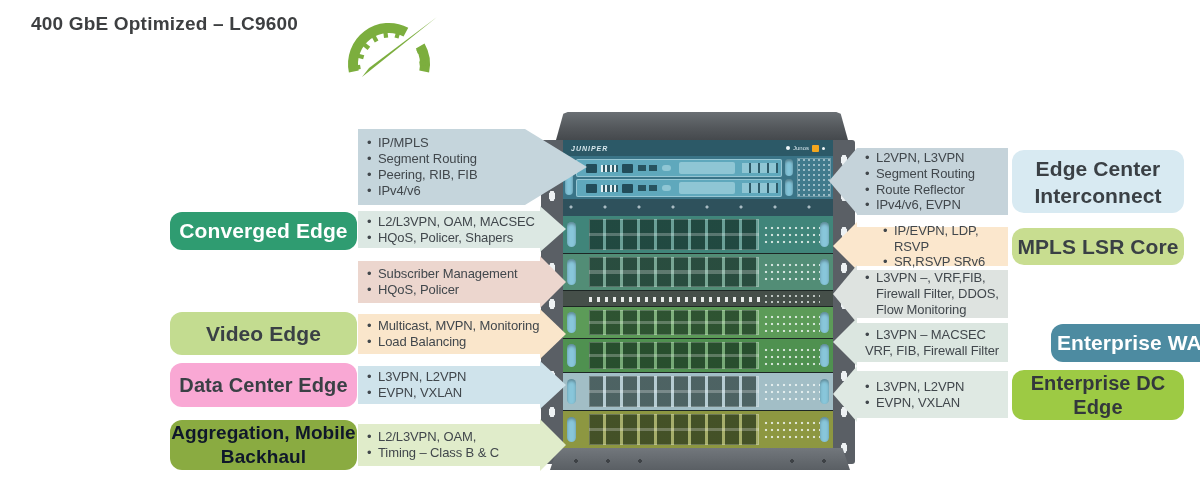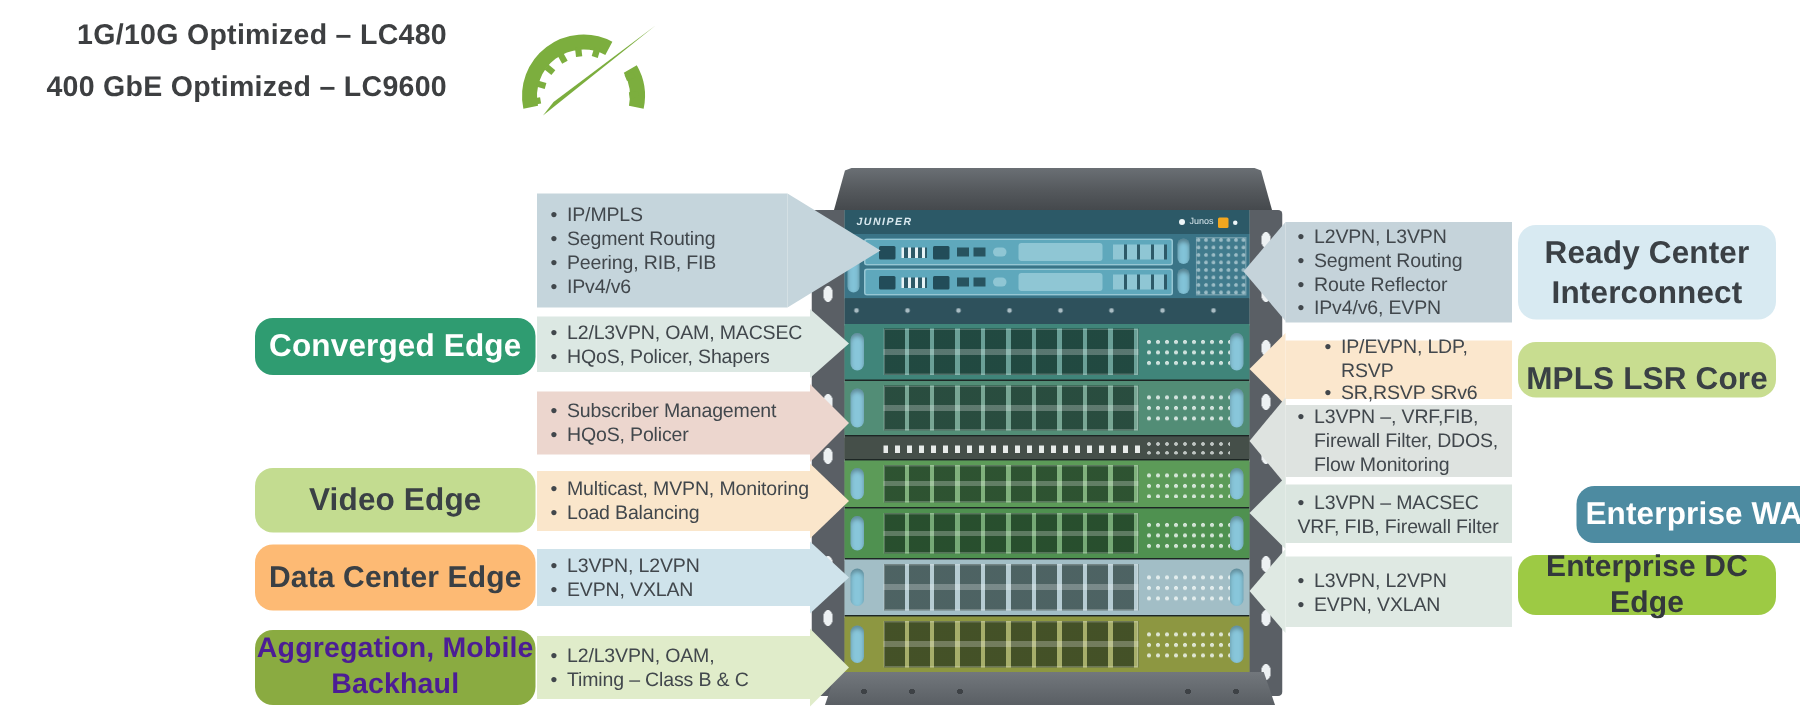--- a/index.html
+++ b/index.html
@@ -97,24 +97,24 @@
        text-align:center;border-radius:12px;font-weight:700;letter-spacing:.1px;}
   .lbox{left:170px;width:187px;}
   .lb0{top:133px;height:68px;font-size:19px;line-height:25px;}
   .lb1{top:212px;height:38px;font-size:21px;}
   .lb2{top:255px;height:50px;font-size:21px;}
   .lb3{top:312px;height:43px;font-size:21px;}
   .lb4{top:363px;height:44px;font-size:20px;}
   .lb5{top:420px;height:50px;font-size:19px;line-height:24px;}
   .rbox{left:1012px;width:172px;}
   .rb0{top:150px;height:63px;font-size:21px;line-height:27px;}
-  .rb1{top:228px;height:37px;font-size:21px;align-items:flex-end;}
+  .rb1{top:228px;height:37px;font-size:21px;}
   .rb2{top:271px;height:47px;font-size:21px;}
   .rb3{top:324px;height:38px;font-size:21px;margin-left:39px;}
-  .rb4{top:370px;height:40px;font-size:20px;line-height:24px;}
+  .rb4{top:370px;height:50px;font-size:20px;line-height:24px;}
 
   
   .lstrip,.rstrip{position:absolute;display:flex;flex-direction:column;justify-content:center;
        box-sizing:border-box;}
   .lstrip{left:358px;padding-left:9px;}
   .lstrip::after{content:"";position:absolute;left:100%;width:0;height:0;
        border-style:solid;border-color:rgba(0,0,0,0);border-left-color:var(--arrow);}
   .ls0{top:129px;height:76px;width:167px;}
   .ls0::after{top:0;border-width:38px 0 38px 62px;}
   .ls1{top:211px;height:37px;width:182px;}  .ls1::after{top:-5px;border-width:23.5px 0 23.5px 26px;}
@@ -135,21 +135,20 @@
   .bullets{position:relative;z-index:2;}
   .bullet-line{display:flex;font-size:13px;line-height:15.8px;color:#41474c;letter-spacing:-.1px;}
   .bullet-line .dot{width:11px;flex:none;}
 </style>
 </head>
 <body>
 
 <div id="canvas">
 
   <div class="perf">
-    <div>1G/10G Optimized  – LC480</div>
     <div>400 GbE Optimized – LC9600</div>
   </div>
 
   <svg class="gauge" width="110" height="80" viewBox="0 0 110 80">
     <g stroke="#7cae3e" fill="none">
       <path d="M 17.8 67.5 A 36 36 0 0 1 69.9 28.2" stroke-width="10"></path>
       <path d="M 84.2 42 A 36 36 0 0 1 88.2 67.5" stroke-width="10"></path>
       <g stroke-width="4.2">
         <line x1="18.6" y1="63.9" x2="24.4" y2="62.9"></line>
         <line x1="21.9" y1="51.7" x2="27.7" y2="53.3"></line>
@@ -247,24 +246,24 @@
     </div>
     <div class="base"></div>
   </div>
 
   <div class="lbox lb1" style="background-color: rgb(47, 156, 113); color: rgb(255, 255, 255);">
     <span>Converged Edge</span>
     </div>
   <div class="lbox lb3" style="background-color: rgb(195, 220, 144); color: rgb(58, 64, 69);">
     <span>Video Edge</span>
     </div>
-  <div class="lbox lb4" style="background-color: #fdba74; color: rgb(58, 64, 69);">
+  <div class="lbox lb4" style="background-color: #f9a8d4; color: rgb(58, 64, 69);">
     <span>Data Center Edge</span>
     </div>
-  <div class="lbox lb5" style="background-color: rgb(138, 171, 65); color: #4c1d95;">
+  <div class="lbox lb5" style="background-color: rgb(138, 171, 65); color: #0f172a;">
     <span>Aggregation, Mobile Backhaul</span>
     </div>
 
   <div class="lstrip ls0" style="background-color: rgb(197, 213, 220); --arrow: #c5d5dc;">
     <div class="bullets">
         <div class="bullet-line">
           <span class="dot">•</span>
           <span>IP/MPLS</span>
         </div>
         <div class="bullet-line">
@@ -400,21 +399,21 @@
           <span>L3VPN, L2VPN</span>
         </div>
         <div class="bullet-line">
           <span class="dot">•</span>
           <span>EVPN, VXLAN</span>
         </div>
       </div>
     </div>
 
   <div class="rbox rb0" style="background-color: rgb(216, 234, 242); color: rgb(58, 64, 69);">
-    <span>Ready Center Interconnect</span>
+    <span>Edge Center Interconnect</span>
     </div>
   <div class="rbox rb1" style="background-color: rgb(200, 221, 144); color: rgb(58, 64, 69);">
     <span>MPLS LSR Core</span>
     </div>
   <div class="rbox rb3" style="background-color: rgb(77, 139, 161); color: rgb(255, 255, 255);">
     <span>Enterprise WAN</span>
     </div>
   <div class="rbox rb4" style="background-color: rgb(157, 202, 68); color: rgb(51, 56, 60);">
     <span>Enterprise DC Edge</span>
     </div>

